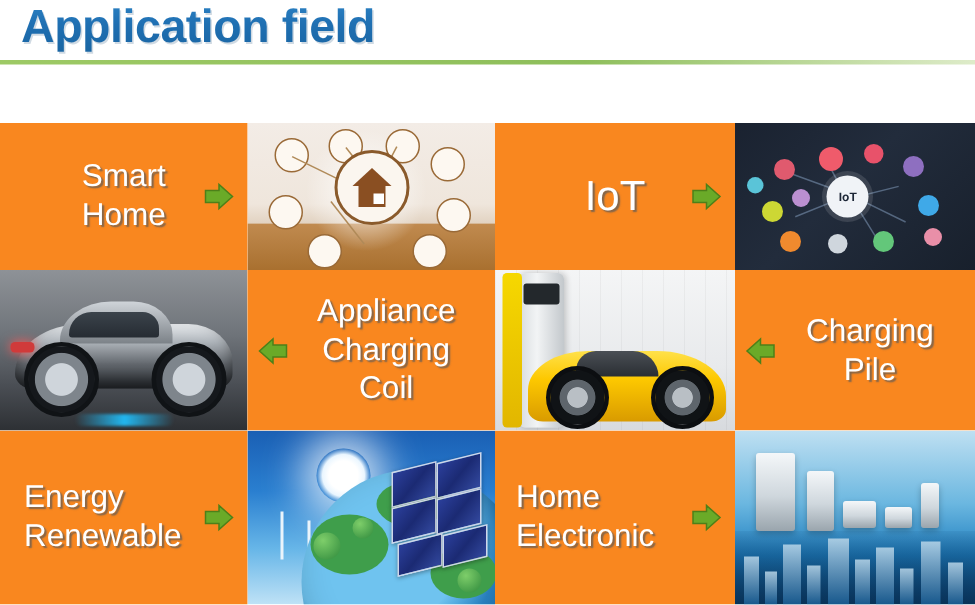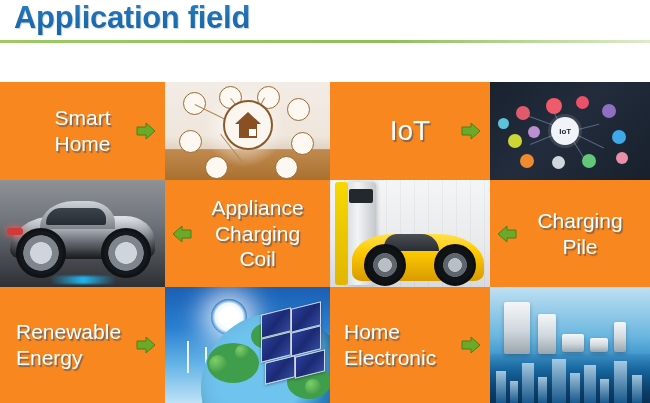--- a/index.html
+++ b/index.html
@@ -369,22 +369,22 @@
         <div class="label c" style="padding-left:26px">
           <div>Charging</div>
           <div>Pile</div>
         </div>
       </div>
     </div>
 
     <div class="cell">
       <div class="half text" style="width:165px">
         <div class="label l" style="padding-left:16px">
+          <div>Energy</div>
           <div>Renewable</div>
-          <div>Energy</div>
         </div>
         <span class="arrow" style="right:8px;top:50%;margin-top:-10px">
           <svg viewBox="0 0 22 20">
               <path d="M2 6 h9 V2 l9 8 -9 8 v-4 H2 Z" fill="#6aaa28" stroke="#4d8019" stroke-width="1"></path>
             </svg>
         </span>
       </div>
       <div class="half" style="width:165px">
         <div class="pic pic-solar">
           <div class="sun"></div>

